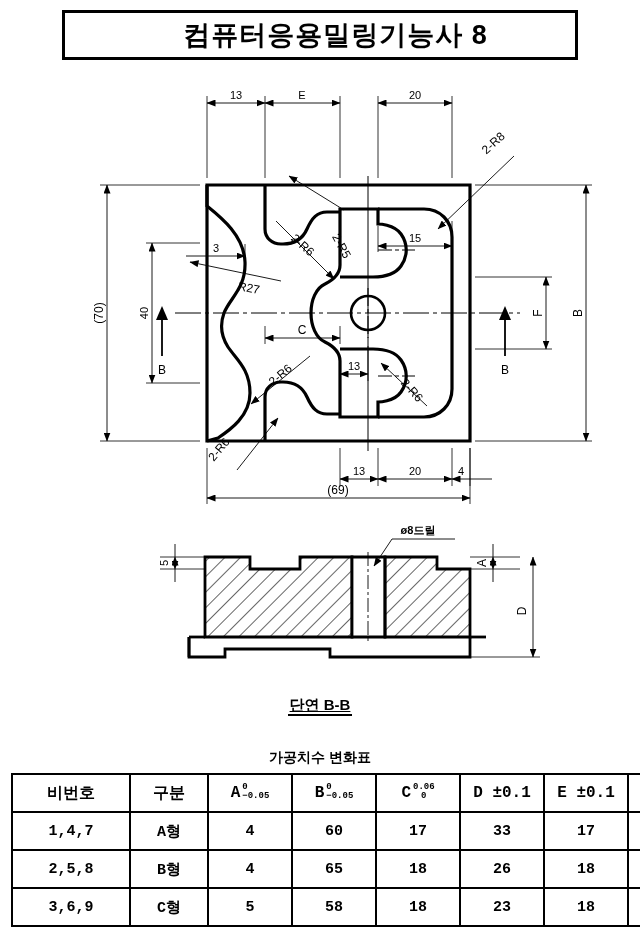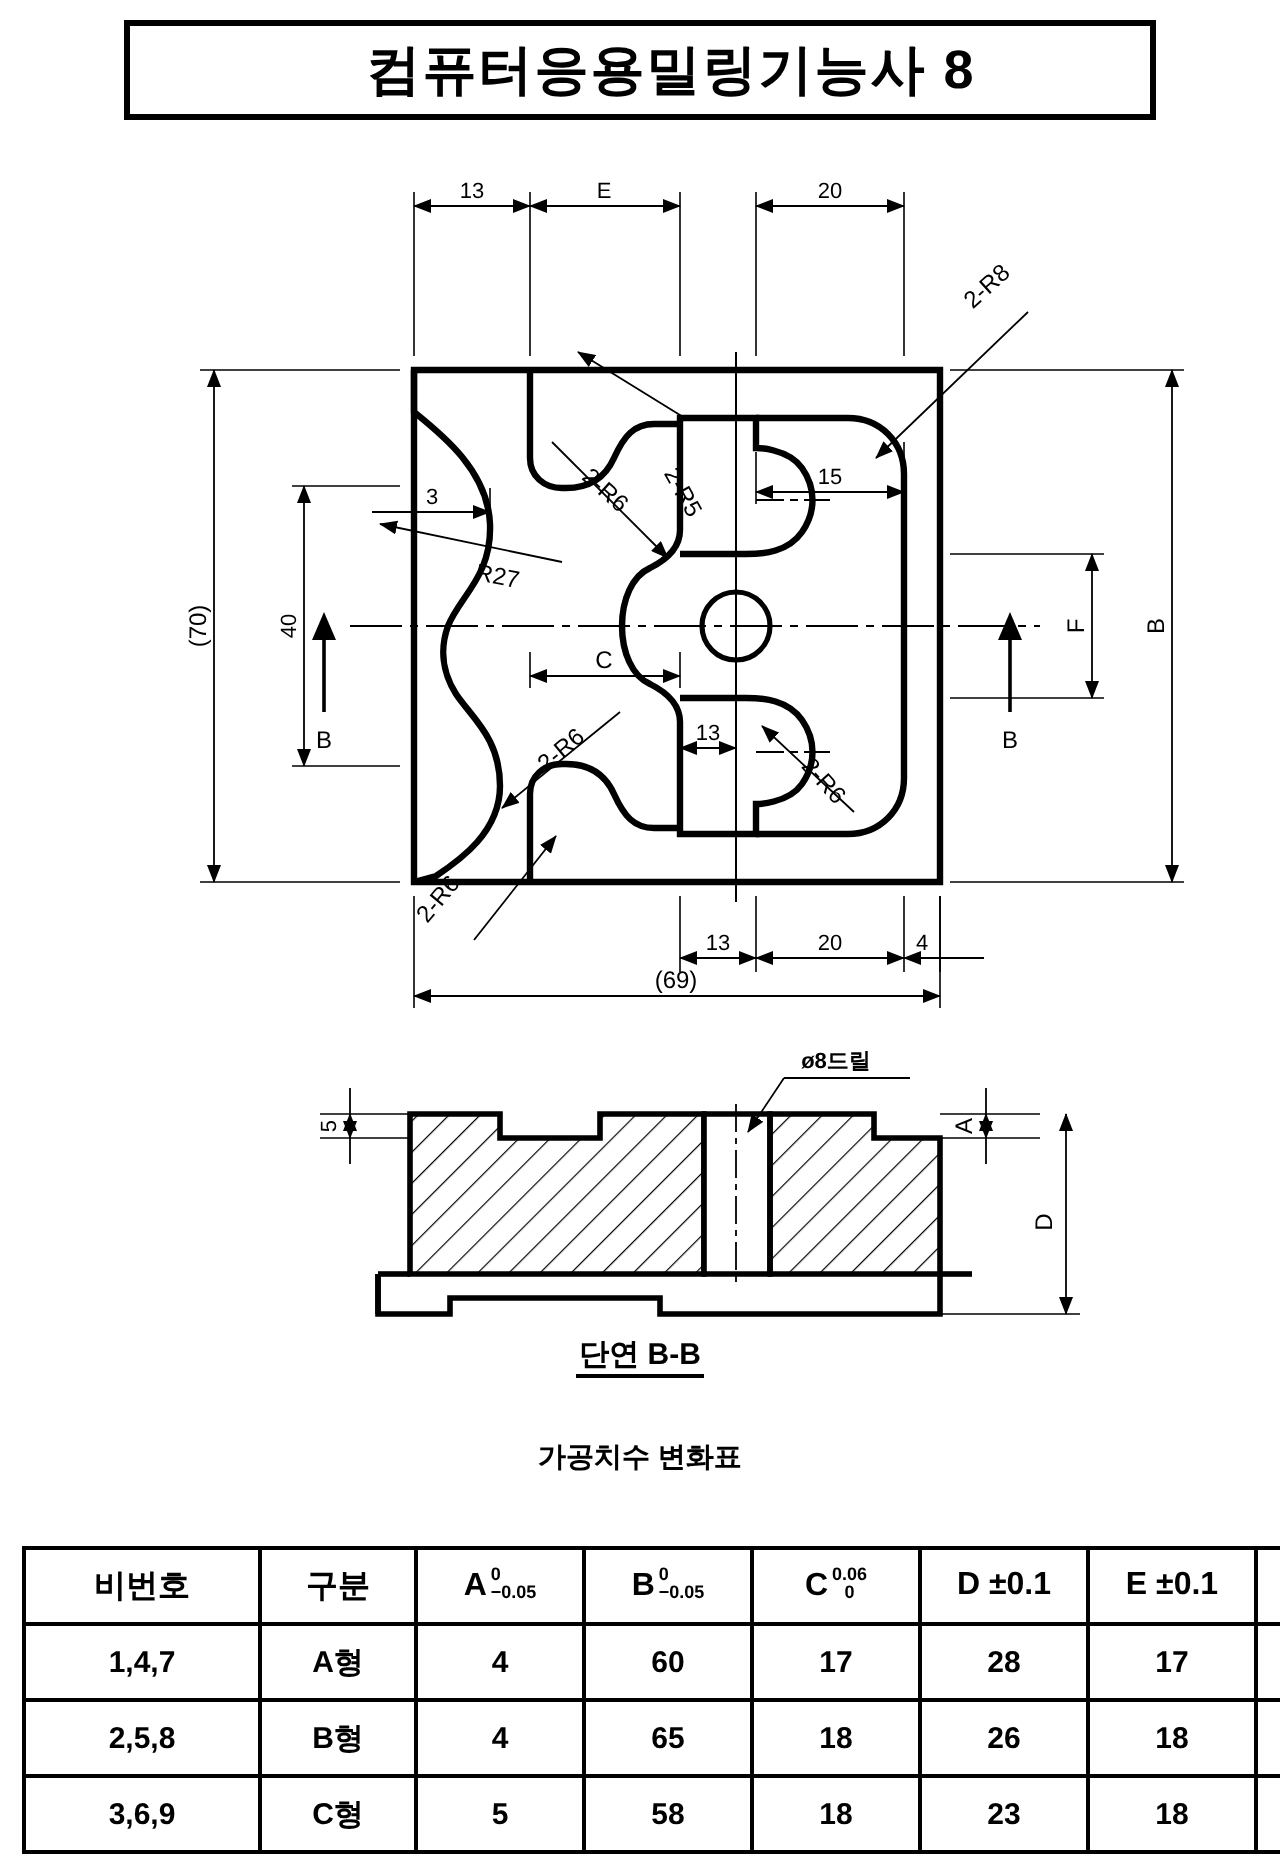--- a/index.html
+++ b/index.html
@@ -51,48 +51,49 @@
 
   
   .caption {
     position: absolute;
     width: 100%;
     text-align: center;
     font-size: 15px;
     font-weight: bold;
   }
   #section-caption {
-    top: 668px;
+    top: 696px;
+    text-decoration: underline;
   }
   #section-caption span {
     border-bottom: 2px solid #000;
     padding: 0 2px 1px 2px;
   }
   #table-caption {
-    top: 720px;
+    top: 749px;
     font-size: 14px;
   }
 
   
   #dim-table {
     position: absolute;
     left: 11px;
     top: 773px;
     width: 618px;
     border-collapse: collapse;
     table-layout: fixed;
   }
   #dim-table td, #dim-table th {
     border: 2px solid #000000;
     text-align: center;
     font-size: 15px;
     font-weight: bold;
     height: 36px;
     padding: 0;
-    font-family: Liberation Sans, sans-serif;
+    font-family: Liberation Mono, monospace;
   }
   #dim-table th { font-weight: bold; }
   .col-a { width: 118px; }
   .col-b { width: 78px; }
   .col-c { width: 84px; }
 
   .tol-head {
     display: inline-block;
     white-space: nowrap;
   }
@@ -428,21 +429,21 @@
       </th>
     </tr>
   </thead>
   <tbody>
     <tr>
       <td>1,4,7</td>
       <td>A형</td>
       <td>4</td>
       <td>60</td>
       <td>17</td>
-      <td>28</td>
+      <td>33</td>
       <td>17</td>
       <td>16</td>
     </tr>
     <tr>
       <td>2,5,8</td>
       <td>B형</td>
       <td>4</td>
       <td>65</td>
       <td>18</td>
       <td>26</td>

